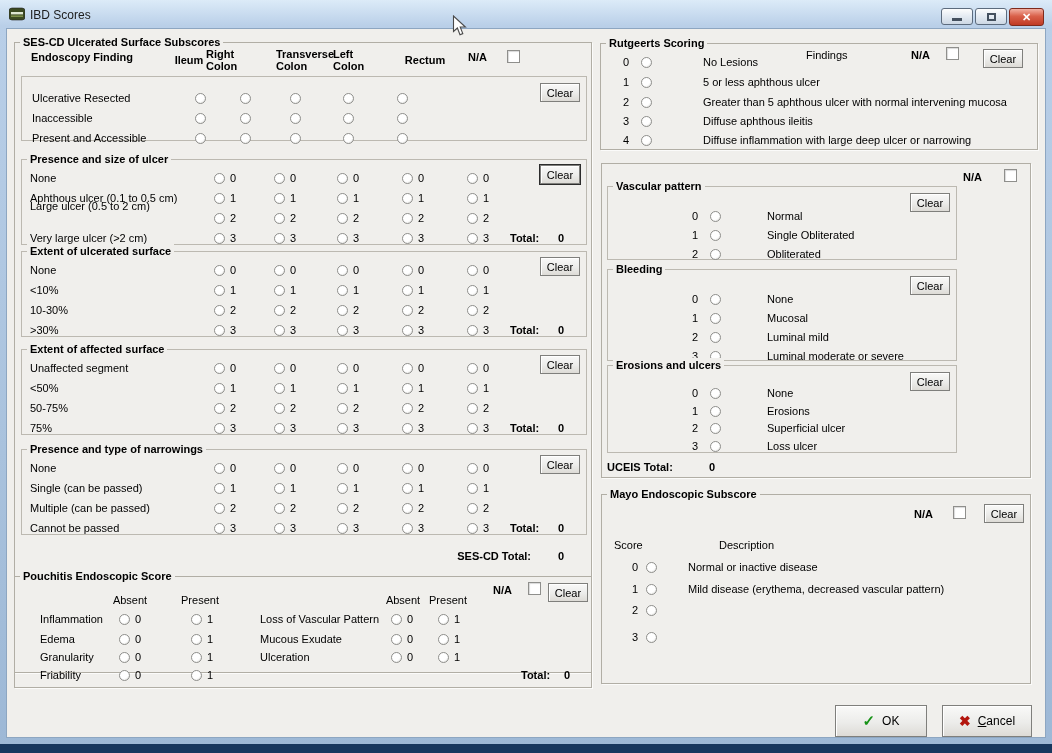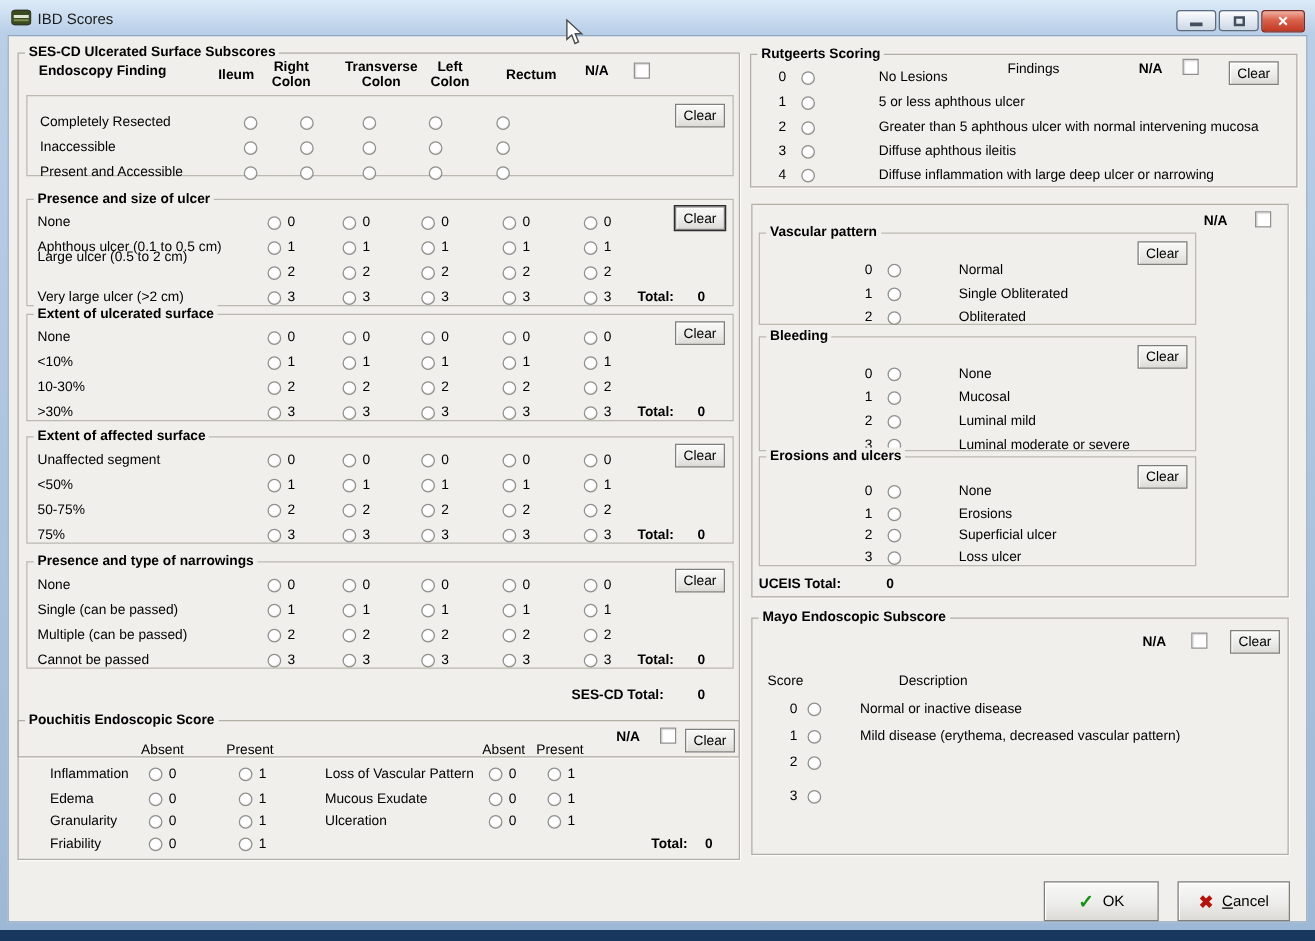--- a/index.html
+++ b/index.html
@@ -18,21 +18,21 @@
   .glyph-min { width:10px; height:3px; background:#44505e; margin-top:6px; }
   .glyph-max { width:9px; height:8px; border:2px solid #44505e; background:transparent; }
   .grp { position:absolute; border:1px solid #b1aea5; box-shadow:1px 1px 0 #fbfbfa; }
   .grp-title, .sub-title { position:absolute; top:-8px; left:5px; background:#f0efec; padding:0 3px;
     font-weight:bold; white-space:nowrap; line-height:14px; }
   .sub { position:absolute; border:1px solid #bcb9b1; }
   .lbl { position:absolute; white-space:nowrap; line-height:13px; }
   .bold { font-weight:bold; }
   .wrap { white-space:normal; line-height:13px; }
   .colhead { position:absolute; width:54px; top:2px; height:30px; display:flex; align-items:center;
-    justify-content:center; text-align:center; font-weight:bold; line-height:12px; }
+    justify-content:center; font-weight:bold; line-height:12px; }
   .hdrc { position:absolute; width:44px; text-align:center; }
   .radio { position:absolute; width:11px; height:11px; border-radius:50%;
     background:radial-gradient(circle at 35% 30%, #ffffff 55%, #d8d8d4); border:1px solid #8f8f8c; }
   .cb { position:absolute; width:13px; height:13px; background:#fff; border:1px solid #8f8f8c;
     box-shadow:inset 1px 1px 1px #d9d9d9; }
   .btn { position:absolute; display:flex; align-items:center; justify-content:center;
     background:linear-gradient(#f9f9f8,#ececea 55%,#dddbd6); border:1px solid #7f7f7c;
     box-shadow:inset 1px 1px 0 #fff; font-size:11px; }
   .btn.small { width:40px; height:19px; }
   .btn.focused { outline:1px solid #2c2c2c; }
@@ -61,28 +61,28 @@
       <div class="glyph-max"></div>
     </div>
   <div class="wbtn close" style="left:1009px;width:35px;">
       <span>✕</span>
     </div>
 
   <svg class="cursor" width="15" height="22" viewBox="0 0 15 22">
     <path d="M1.5,1 L1.5,16.5 L5.4,13 L8,19.8 L10.8,18.6 L8.2,12 L13.4,12 Z" fill="#fff" stroke="#4a4a4a" stroke-width="1.1"></path>
   </svg>
 
-  <div class="grp" id="g-sescd" style="left:14px;top:42px;width:578px;height:564px;">
+  <div class="grp" id="g-sescd" style="left:14px;top:42px;width:578px;height:631px;">
     <div class="grp-title">SES-CD Ulcerated Surface Subscores</div>
     <div class="lbl bold" style="left:16px;top:8px;">Endoscopy Finding</div>
     <div class="lbl bold" style="left:453px;top:8px;">N/A</div>
     <span class="cb" style="left:492px;top:7px;"></span>
     <div class="sub" id="sescd-acc" style="left:6px;top:33px;width:566px;height:65px;">
       <div class="btn small" style="right:6px;top:6px;">Clear</div>
-    <div class="lbl" style="left: 10px; top: 15px;">Completely Resected</div>
+    <div class="lbl" style="left: 10px; top: 15px;">Ulcerative Resected</div>
         <span class="radio" style="left: 173px; top: 16px;"></span>
         <span class="radio" style="left: 218px; top: 16px;"></span>
         <span class="radio" style="left: 268px; top: 16px;"></span>
         <span class="radio" style="left: 321px; top: 16px;"></span>
         <span class="radio" style="left: 375px; top: 16px;"></span>
         <div class="lbl" style="left: 10px; top: 35px;">Inaccessible</div>
         <span class="radio" style="left: 173px; top: 36px;"></span>
         <span class="radio" style="left: 218px; top: 36px;"></span>
         <span class="radio" style="left: 268px; top: 36px;"></span>
         <span class="radio" style="left: 321px; top: 36px;"></span>

